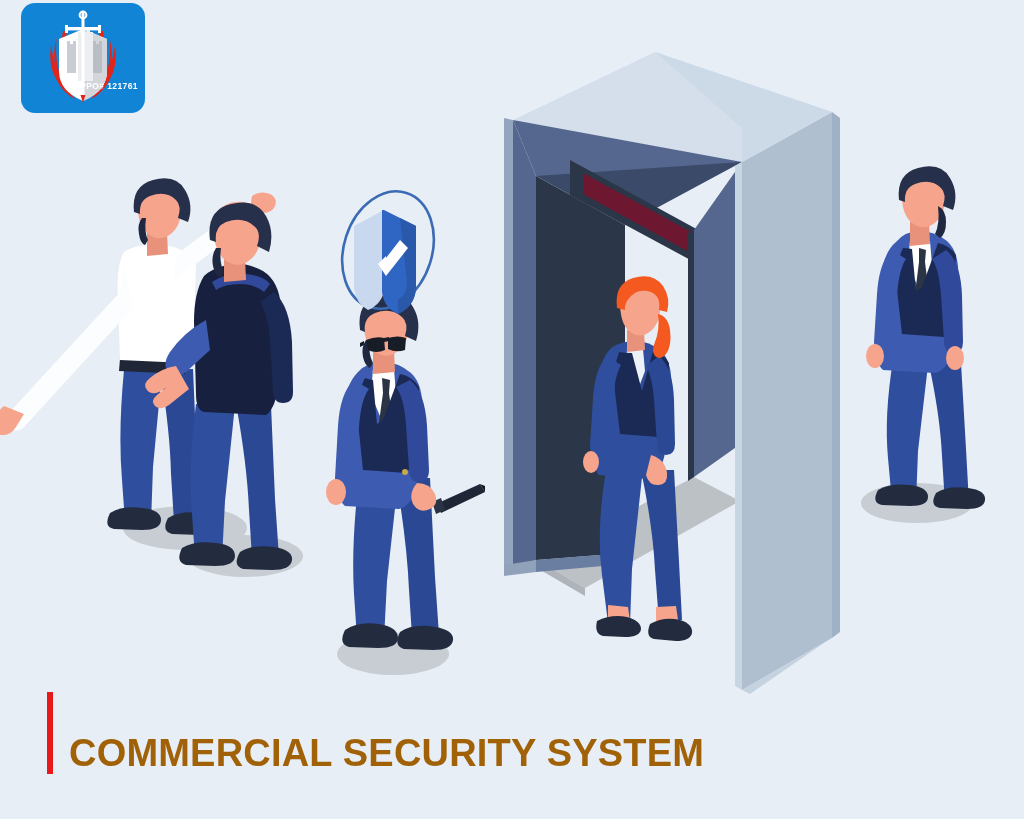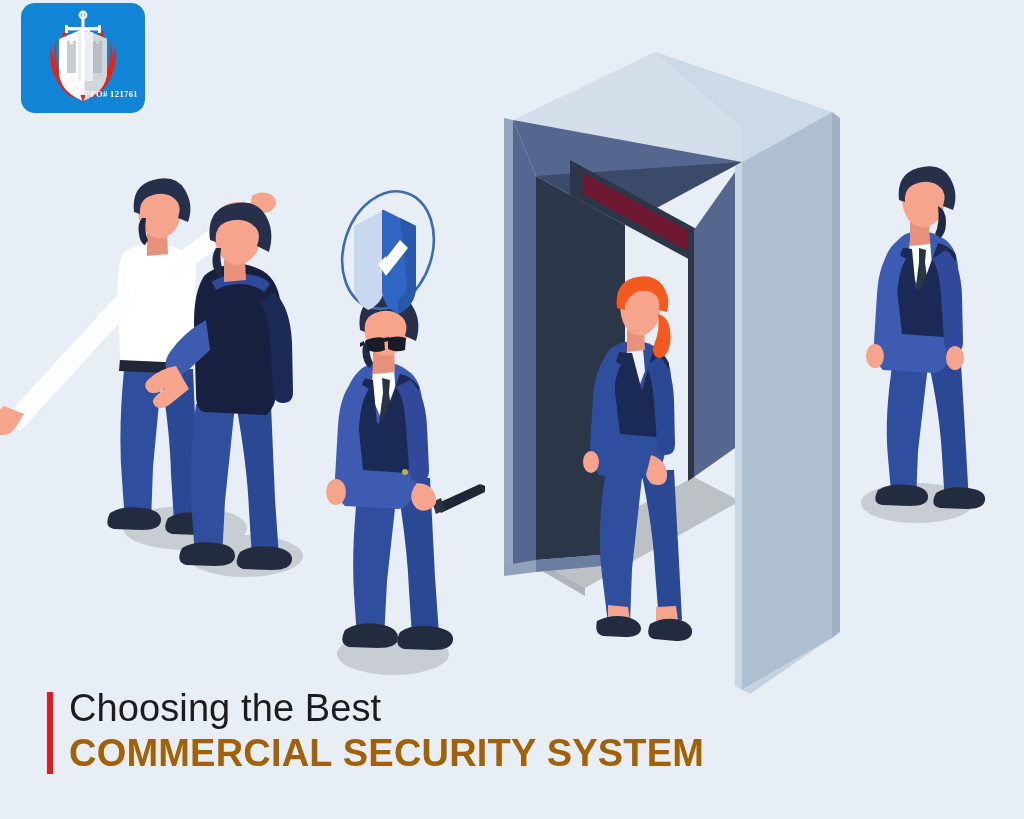--- a/index.html
+++ b/index.html
@@ -13,23 +13,23 @@
   #scene { position:absolute; inset:0; }
   svg.layer { position:absolute; left:0; top:0; width:1024px; height:819px; display:block; }
 
   
   #logo-badge {
     position:absolute; left:21px; top:3px; width:124px; height:110px;
     background:#1284d6; border-radius:14px;
   }
   #logo-svg { position:absolute; left:0; top:0; width:124px; height:110px; }
   #logo-code {
-    position:absolute; left:0; right:7px; bottom:14px;
+    position:absolute; left:0; right:7px; bottom:22px;
     text-align:right;
-    font-family:Liberation Serif, serif;
+    font-family:Liberation Sans, sans-serif;
     font-size:8.5px; font-weight:bold; letter-spacing:.4px;
     color:#ffffff; white-space:nowrap;
   }
 
   
   #title-block { position:absolute; left:47px; top:690px; width:720px; height:92px; }
   #title-bar {
     position:absolute; left:0; top:2px; width:6px; height:82px;
     background:#e8191b;
   }
@@ -286,17 +286,16 @@
         <rect x="77" y="22" width="3" height="8" fill="#ffffff"></rect>
         <circle cx="62" cy="12" r="3.4" fill="none" stroke="#ffffff" stroke-width="2"></circle>
         <path d="M59.5 92 l5 0 l-2.5 8 z" fill="#e1251b"></path>
       </g>
     </svg>
     <div id="logo-code">PPO# 121761</div>
   </div>
 
   <div id="title-block">
     <div id="title-bar"></div>
-    <div id="title-line1">Choosing the Best</div>
     <div id="title-line2">COMMERCIAL SECURITY SYSTEM</div>
   </div>
 
 </div>
 
 </body></html>

